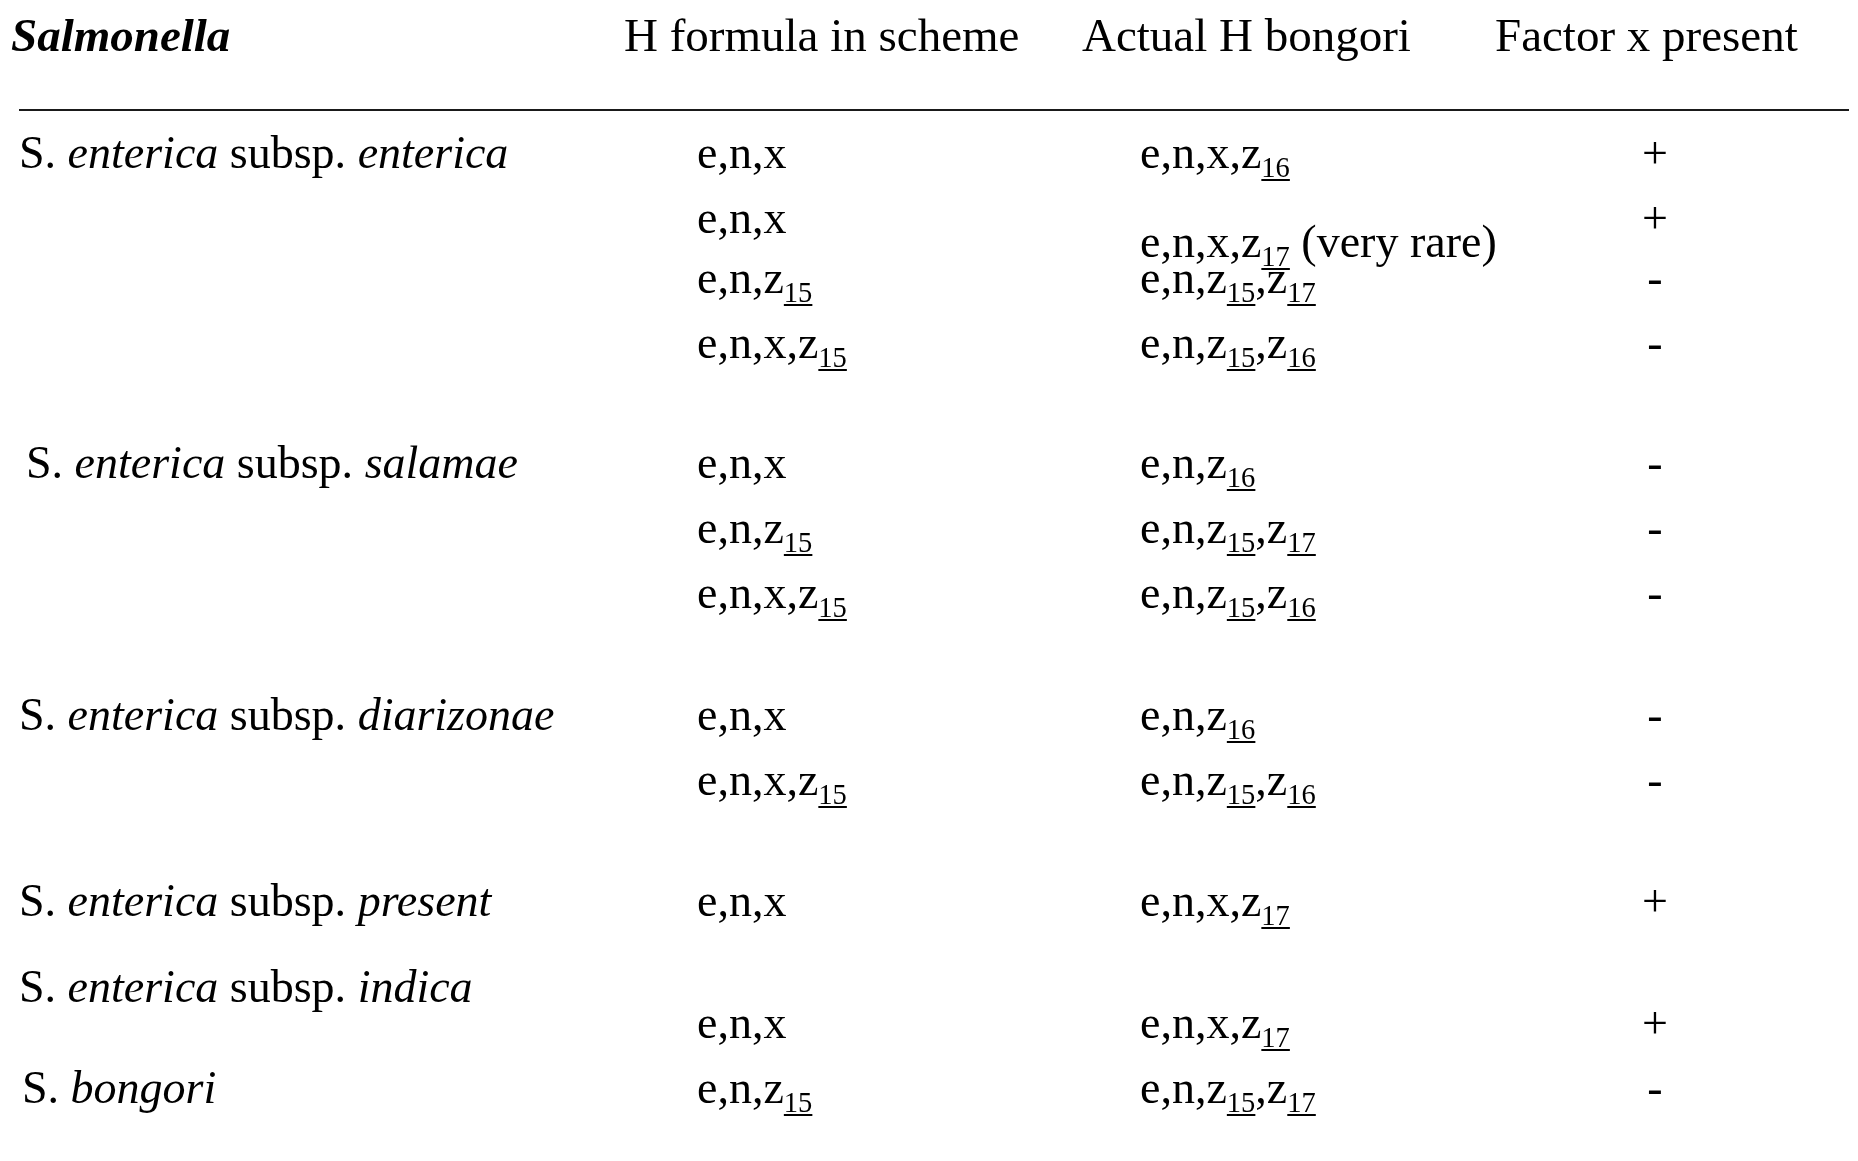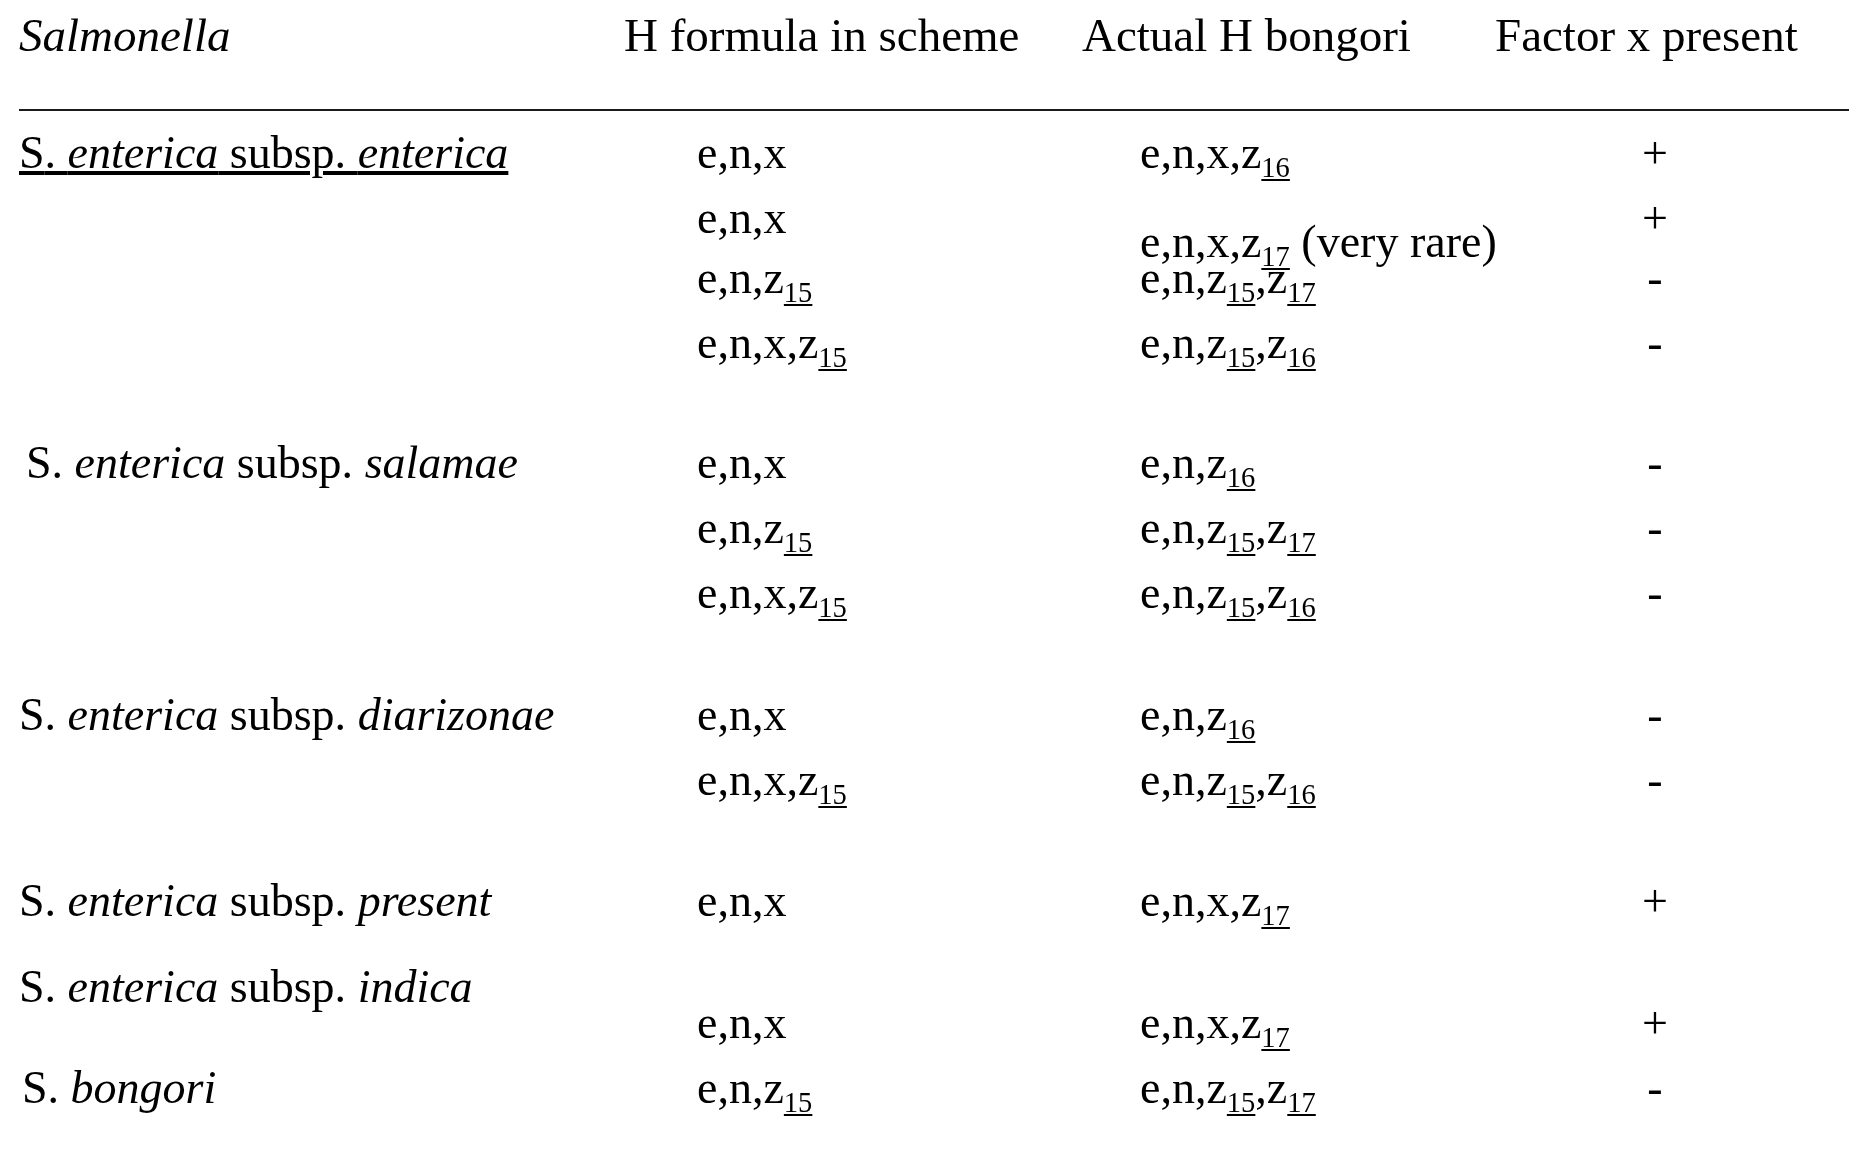--- a/index.html
+++ b/index.html
@@ -19,28 +19,28 @@
   sub { font-size: 62%; vertical-align: -0.32em; line-height: 0; text-decoration: underline; }
   .rule {
     position: absolute; left: 19px; width: 1830px; top: 109px;
     height: 2px; background: #1a1a1a;
   }
   .factor { width: 60px; text-align: center; }
 </style>
 </head>
 <body>
 
-<div class="cell hdr it" style="left:19px; top:12px;">Salmonella</div>
+<div class="cell hdr it" style="left:11px; top:12px;font-weight:bold;">Salmonella</div>
 <div class="cell hdr" style="left:580px; top:12px;margin-left:44px;">H formula in scheme</div>
 <div class="cell hdr" style="left:1082px; top:12px;">Actual H bongori</div>
 <div class="cell hdr" style="left:1495px; top:12px;">Factor x present</div>
 
 <div class="rule"></div>
 
-<div class="cell" style="left:19px; top:130px;text-decoration:underline;"><span>S</span><span>. </span><span class="it">enterica</span><span> subsp. </span><span class="it">enterica</span></div>
+<div class="cell" style="left:19px; top:130px;"><span>S</span><span>. </span><span class="it">enterica</span><span> subsp. </span><span class="it">enterica</span></div>
 
 <div class="cell" style="left:697px; top:130px;"><span>e,n,x</span></div>
 <div class="cell" style="left:1140px; top:130px;"><span>e,n,x,z</span><sub>16</sub></div>
 <div class="cell factor" style="left:1625px; top:130px;">+</div>
 
 <div class="cell" style="left:697px; top:195px;"><span>e,n,x</span></div>
 <div class="cell" style="left:1140px; top:195px;margin-top:24px;"><span>e,n,x,z</span><sub>17</sub><span> (very rare)</span></div>
 <div class="cell factor" style="left:1625px; top:195px;">+</div>
 
 <div class="cell" style="left:697px; top:255px;"><span>e,n,z</span><sub>15</sub></div>

